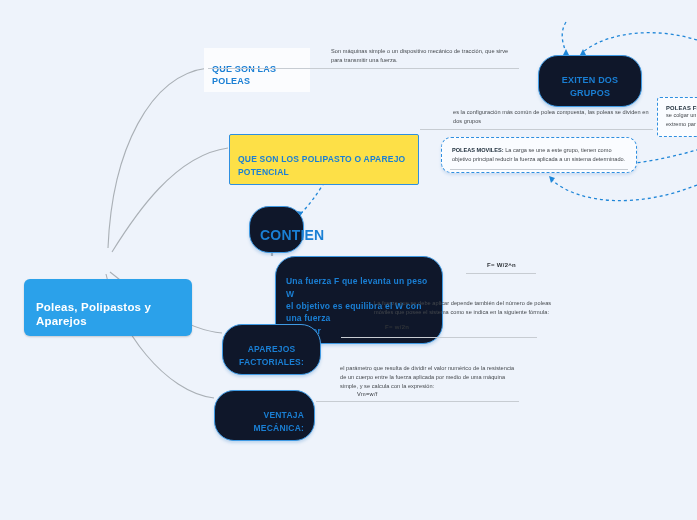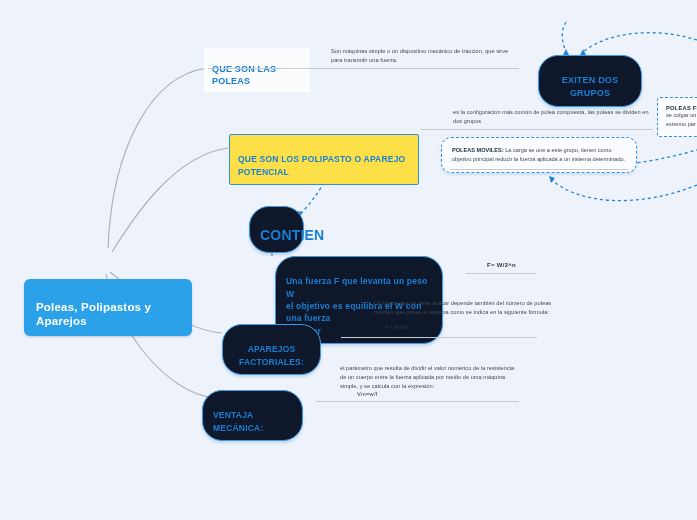--- a/index.html
+++ b/index.html
@@ -216,21 +216,21 @@
 
   <div class="node box-round" style="left:222px; top:324px; width:99px; text-align:center;">
     <span class="t85">APAREJOS FACTORIALES:</span>
   </div>
   <div class="body-txt" style="left:374px; top:299px; width:180px;">La fuerza que se debe aplicar depende también del número de
 poleas móviles que posee el sistema como se indica en la
 siguiente fórmula:</div>
   <div class="formula" style="left:385px; top:324px;">F= w/2n</div>
   <div class="rule" style="left:341px; top:337px; width:196px;"></div>
 
-  <div class="node box-round" style="left:202px; top:390px; width:101px; text-align:left;">
+  <div class="node box-round" style="left:214px; top:390px; width:101px; text-align:right;">
     <span class="t85">VENTAJA MECÁNICA:</span>
   </div>
   <div class="body-txt" style="left:340px; top:364px; width:180px;">el parámetro que resulta de dividir el valor numérico de la
 resistencia de un cuerpo entre la fuerza aplicada por medio de
 uma máquina simple, y se calcula con la expresión:</div>
   <div class="formula" style="left:357px; top:391px; font-weight:normal; font-size:5.6px;">Vm=w/f</div>
   <div class="rule" style="left:316px; top:401px; width:203px;"></div>
 
 </div>
 

